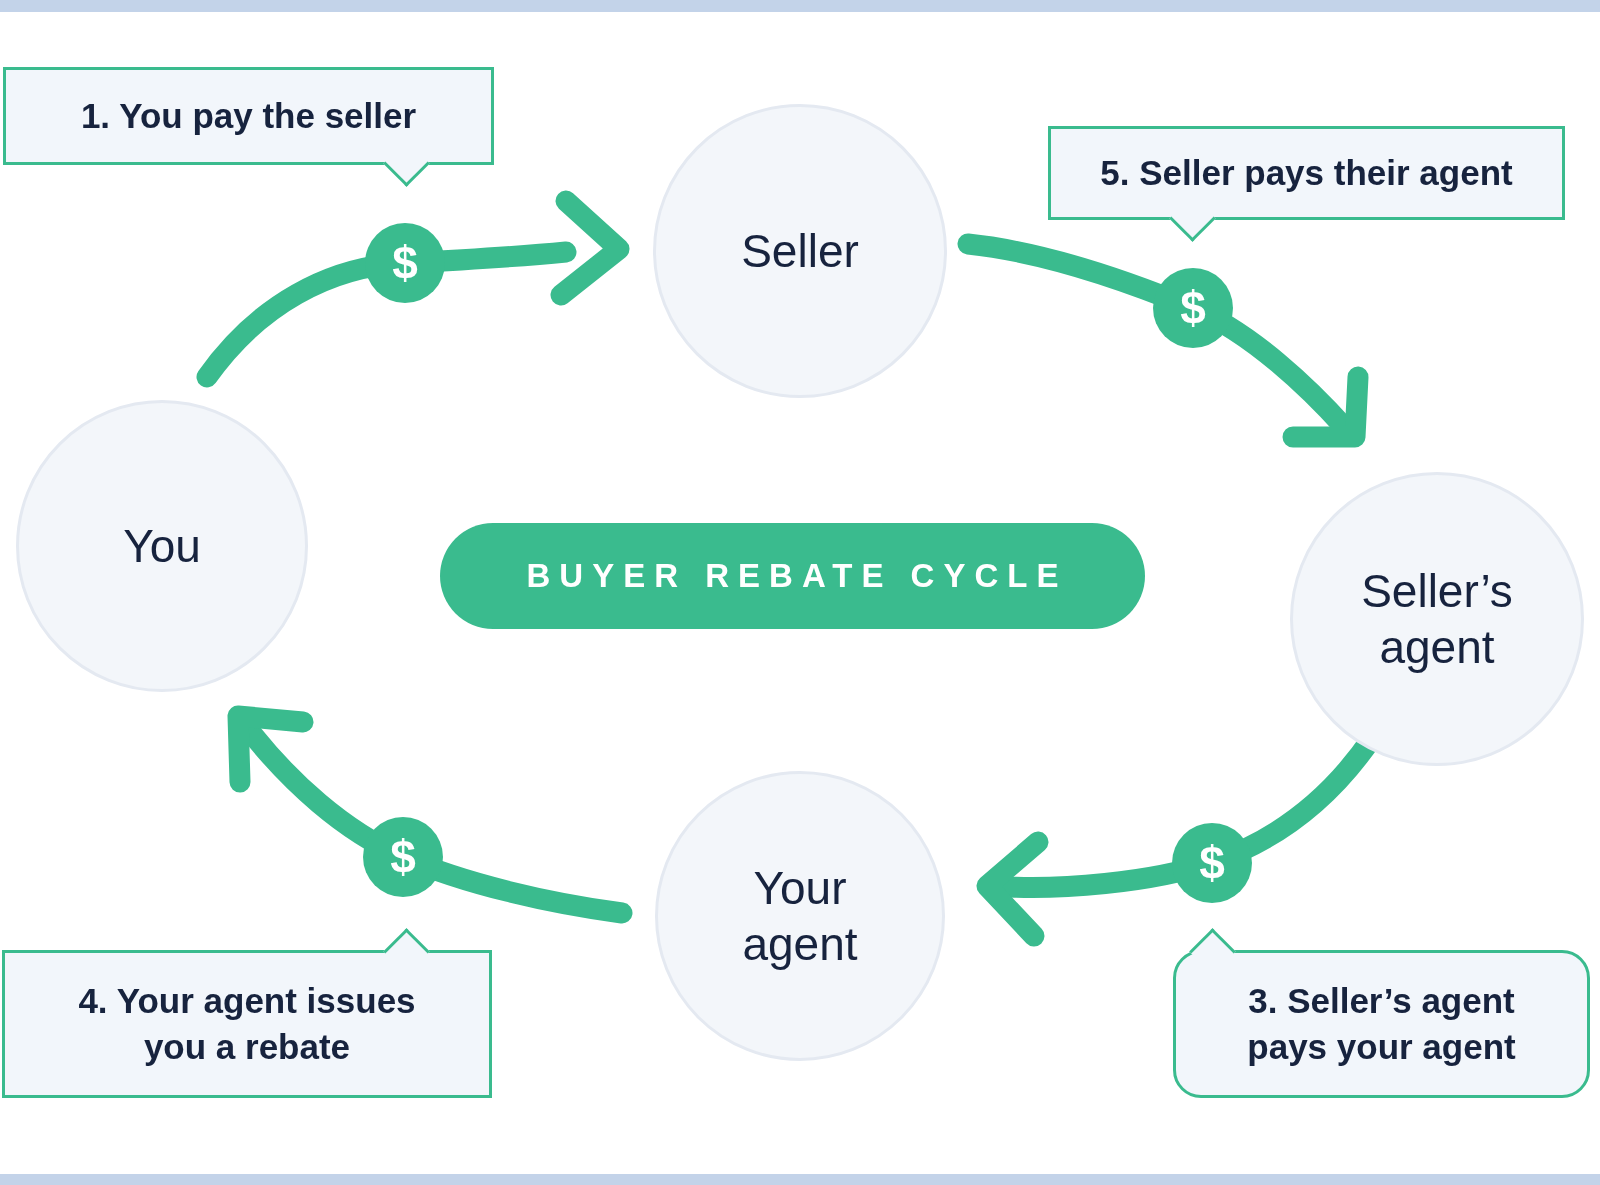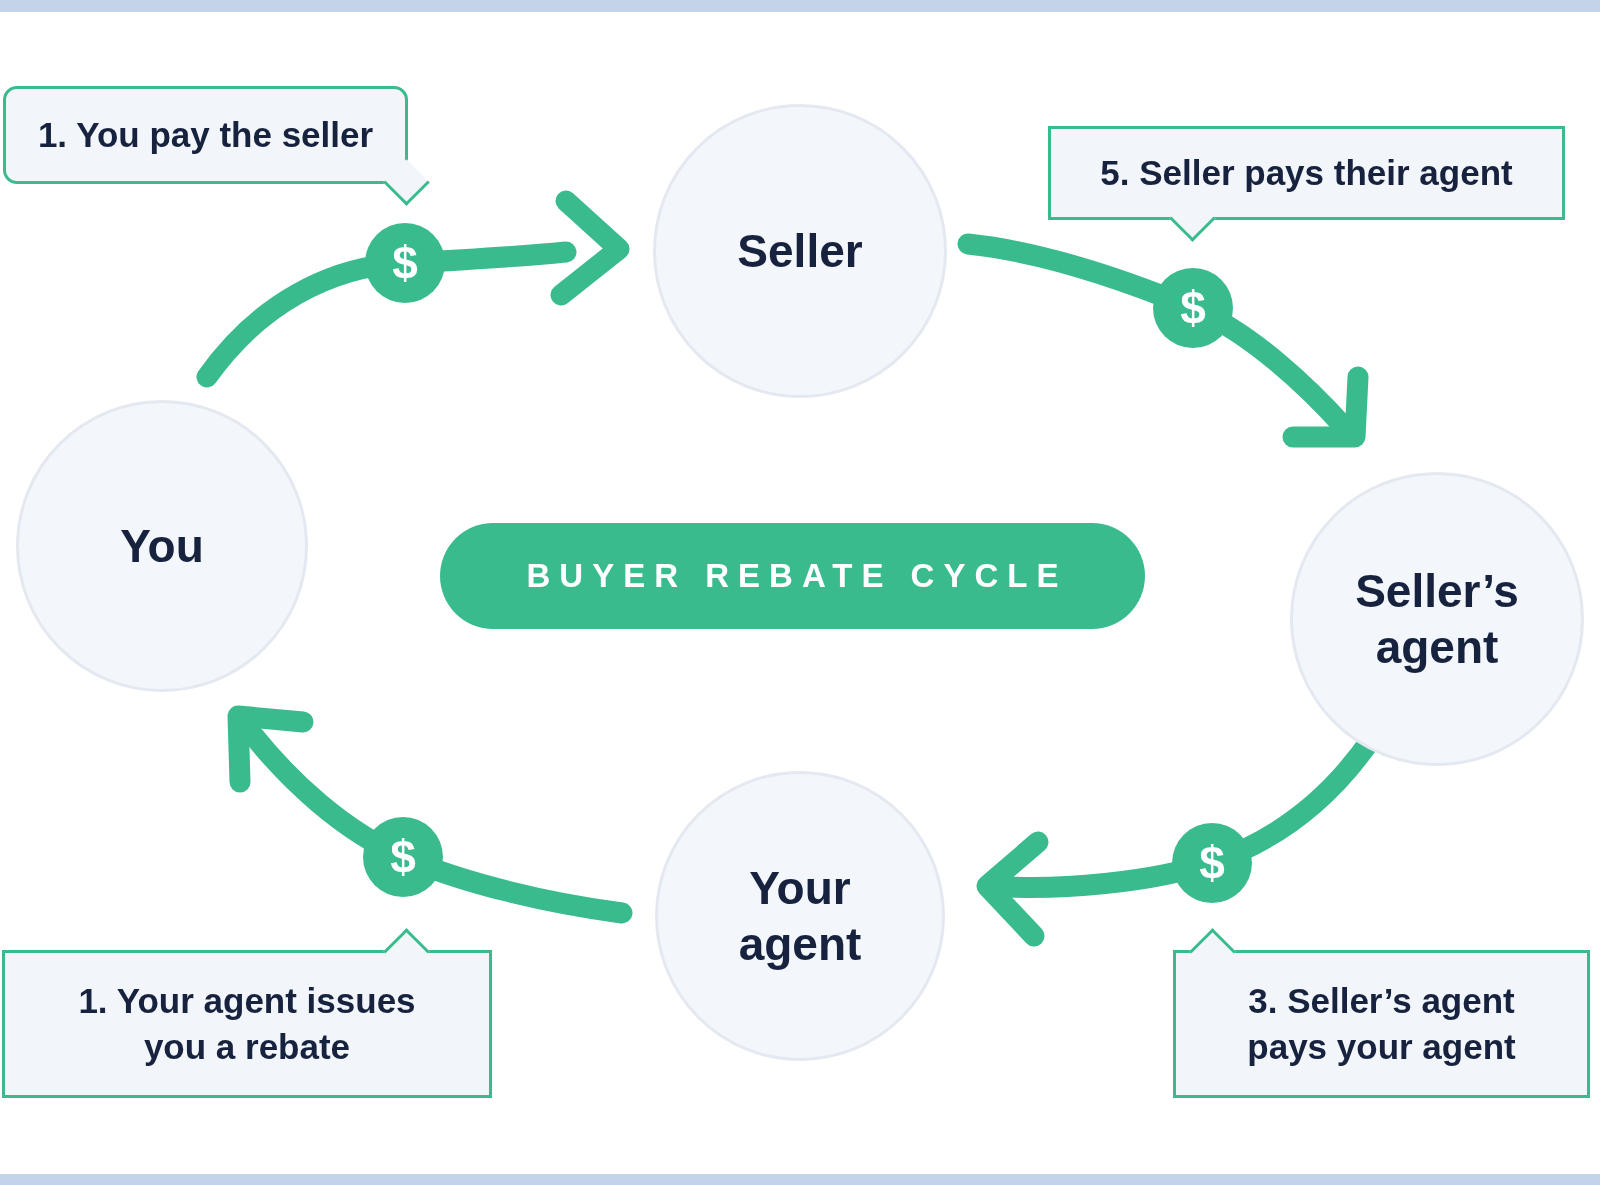--- a/index.html
+++ b/index.html
@@ -27,21 +27,21 @@
     fill:none;stroke:var(--accent-green);stroke-width:21;
     stroke-linecap:round;stroke-linejoin:round;
   }
 
   .node{
     position:absolute;border-radius:50%;
     background:var(--node-fill);border:3px solid var(--node-border);
     display:flex;align-items:center;justify-content:center;
   }
   .node .node-label{
-    font-size:46px;font-weight:700;line-height:1.22;text-align:center;
+    font-size:46px;font-weight:400;line-height:1.22;text-align:center;
     width:212px;color:var(--navy-text);
   }
 
   .dollar-badge{
     position:absolute;width:80px;height:80px;border-radius:50%;
     background:var(--accent-green);color:#ffffff;
     display:flex;align-items:center;justify-content:center;
     font-size:46px;font-weight:700;
   }
 
@@ -124,29 +124,29 @@
   <div class="node-label">Seller’s agent</div>
 </div>
 <div class="node" style="left:655px;top:771px;width:290px;height:290px;">
   <div class="node-label">Your agent</div>
 </div>
 
 <div class="center-pill">
   <span class="pill-label">BUYER REBATE CYCLE</span>
 </div>
 
-<div class="callout tail-bottom" style="left:3px;top:86px;width:405px;height:98px;border-radius:14px;--tail-left:384px;">
+<div class="callout tail-bottom" style="left:3px;top:67px;width:491px;height:98px;--tail-left:384px;">
   <div class="callout-label">1. You pay the seller</div>
 </div>
 
 <div class="callout tail-bottom" style="left:1048px;top:126px;width:517px;height:94px;--tail-left:125px;">
   <div class="callout-label">5. Seller pays their agent</div>
 </div>
 
-<div class="callout tail-top" style="left:1173px;top:950px;width:417px;height:148px;--tail-left:20px;">
+<div class="callout tail-top" style="left:1173px;top:950px;width:417px;height:148px;border-radius:28px;--tail-left:20px;">
   <div class="callout-label">3. Seller’s agent
 pays your agent</div>
 </div>
 
 <div class="callout tail-top" style="left:2px;top:950px;width:490px;height:148px;--tail-left:385px;">
-  <div class="callout-label">1. Your agent issues
+  <div class="callout-label">4. Your agent issues
 you a rebate</div>
 </div>
 
 </body></html>

